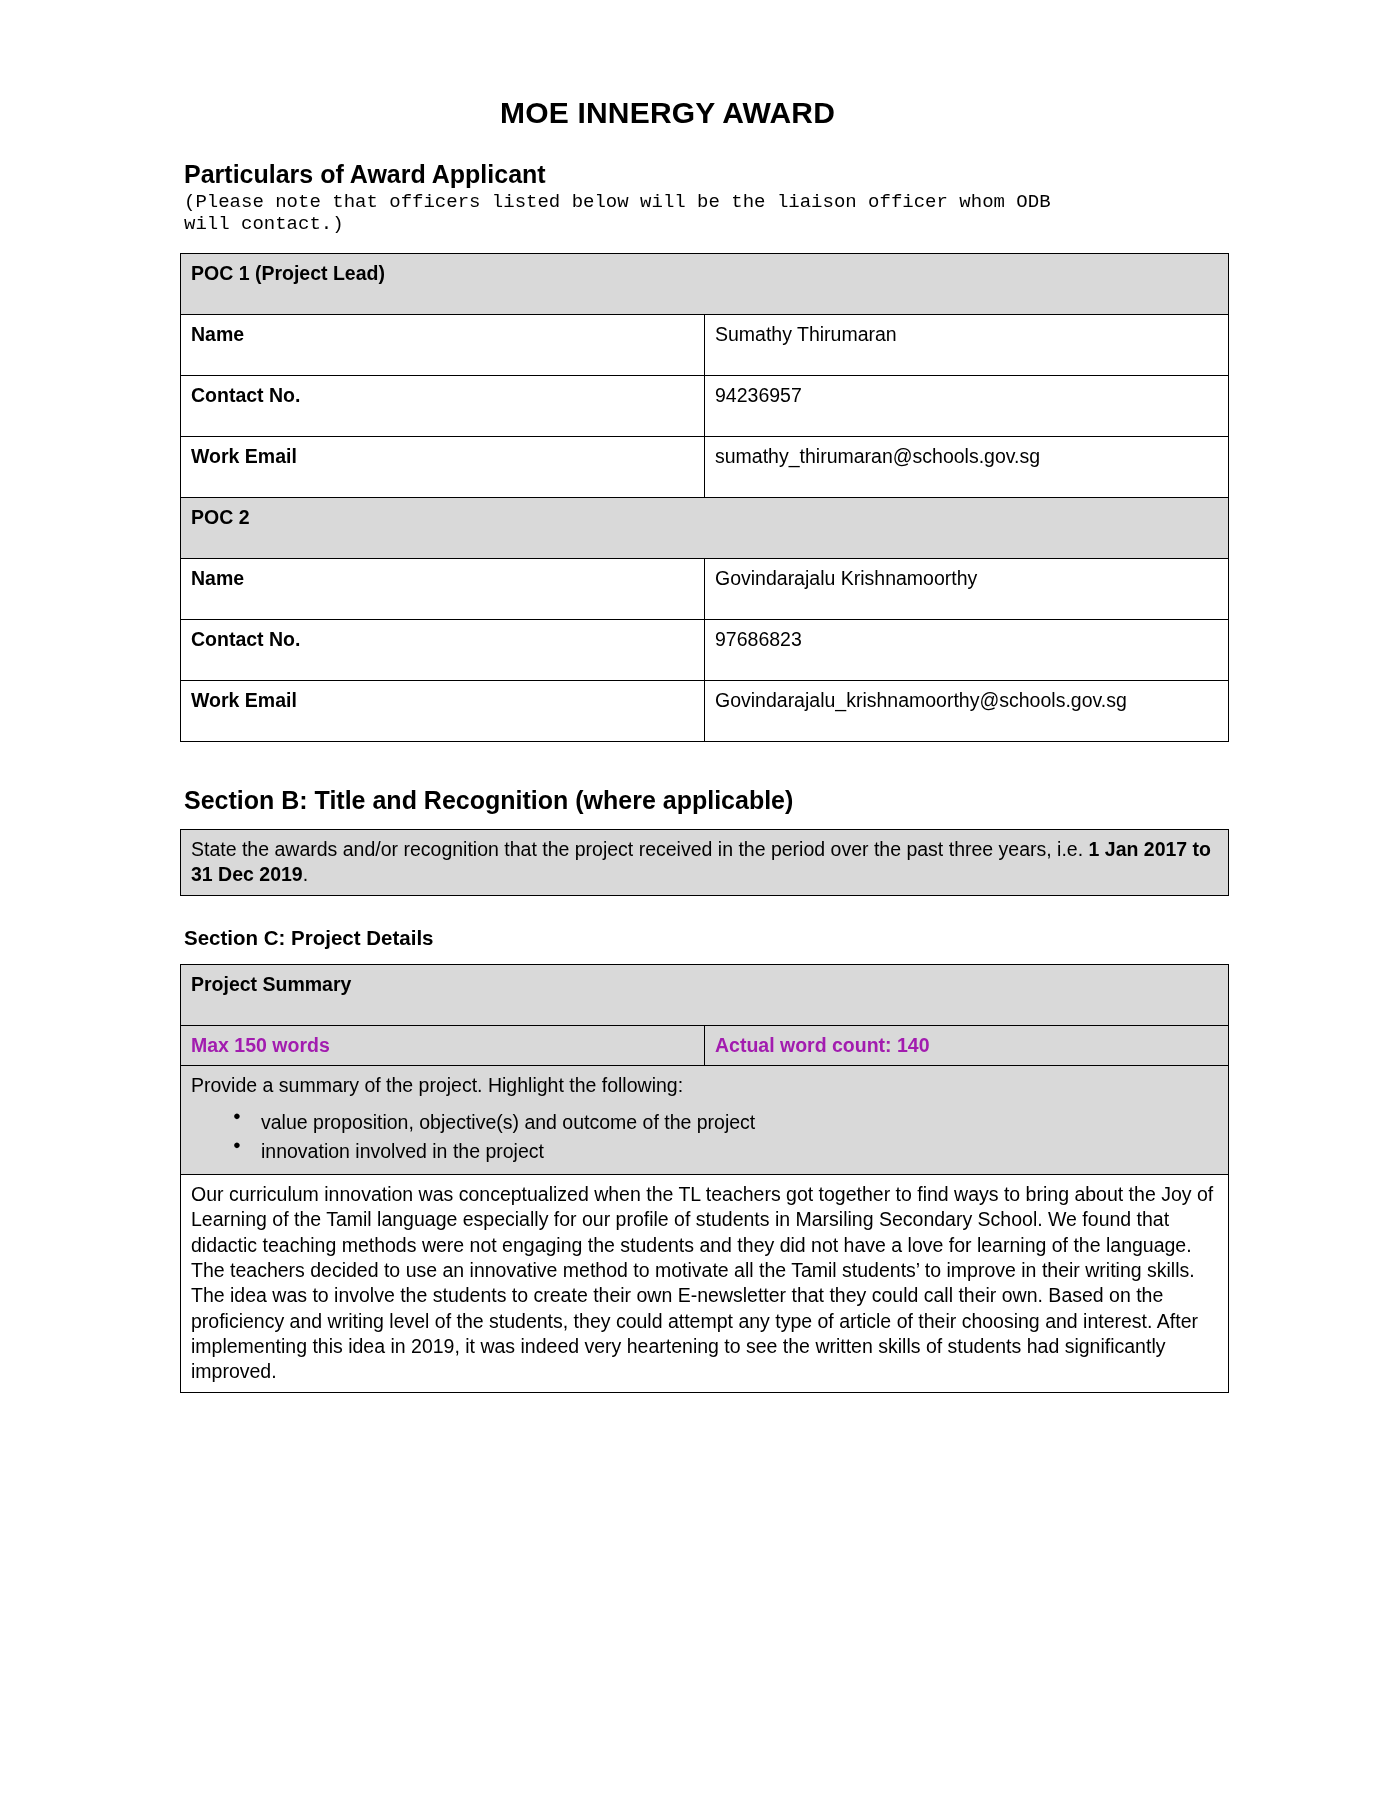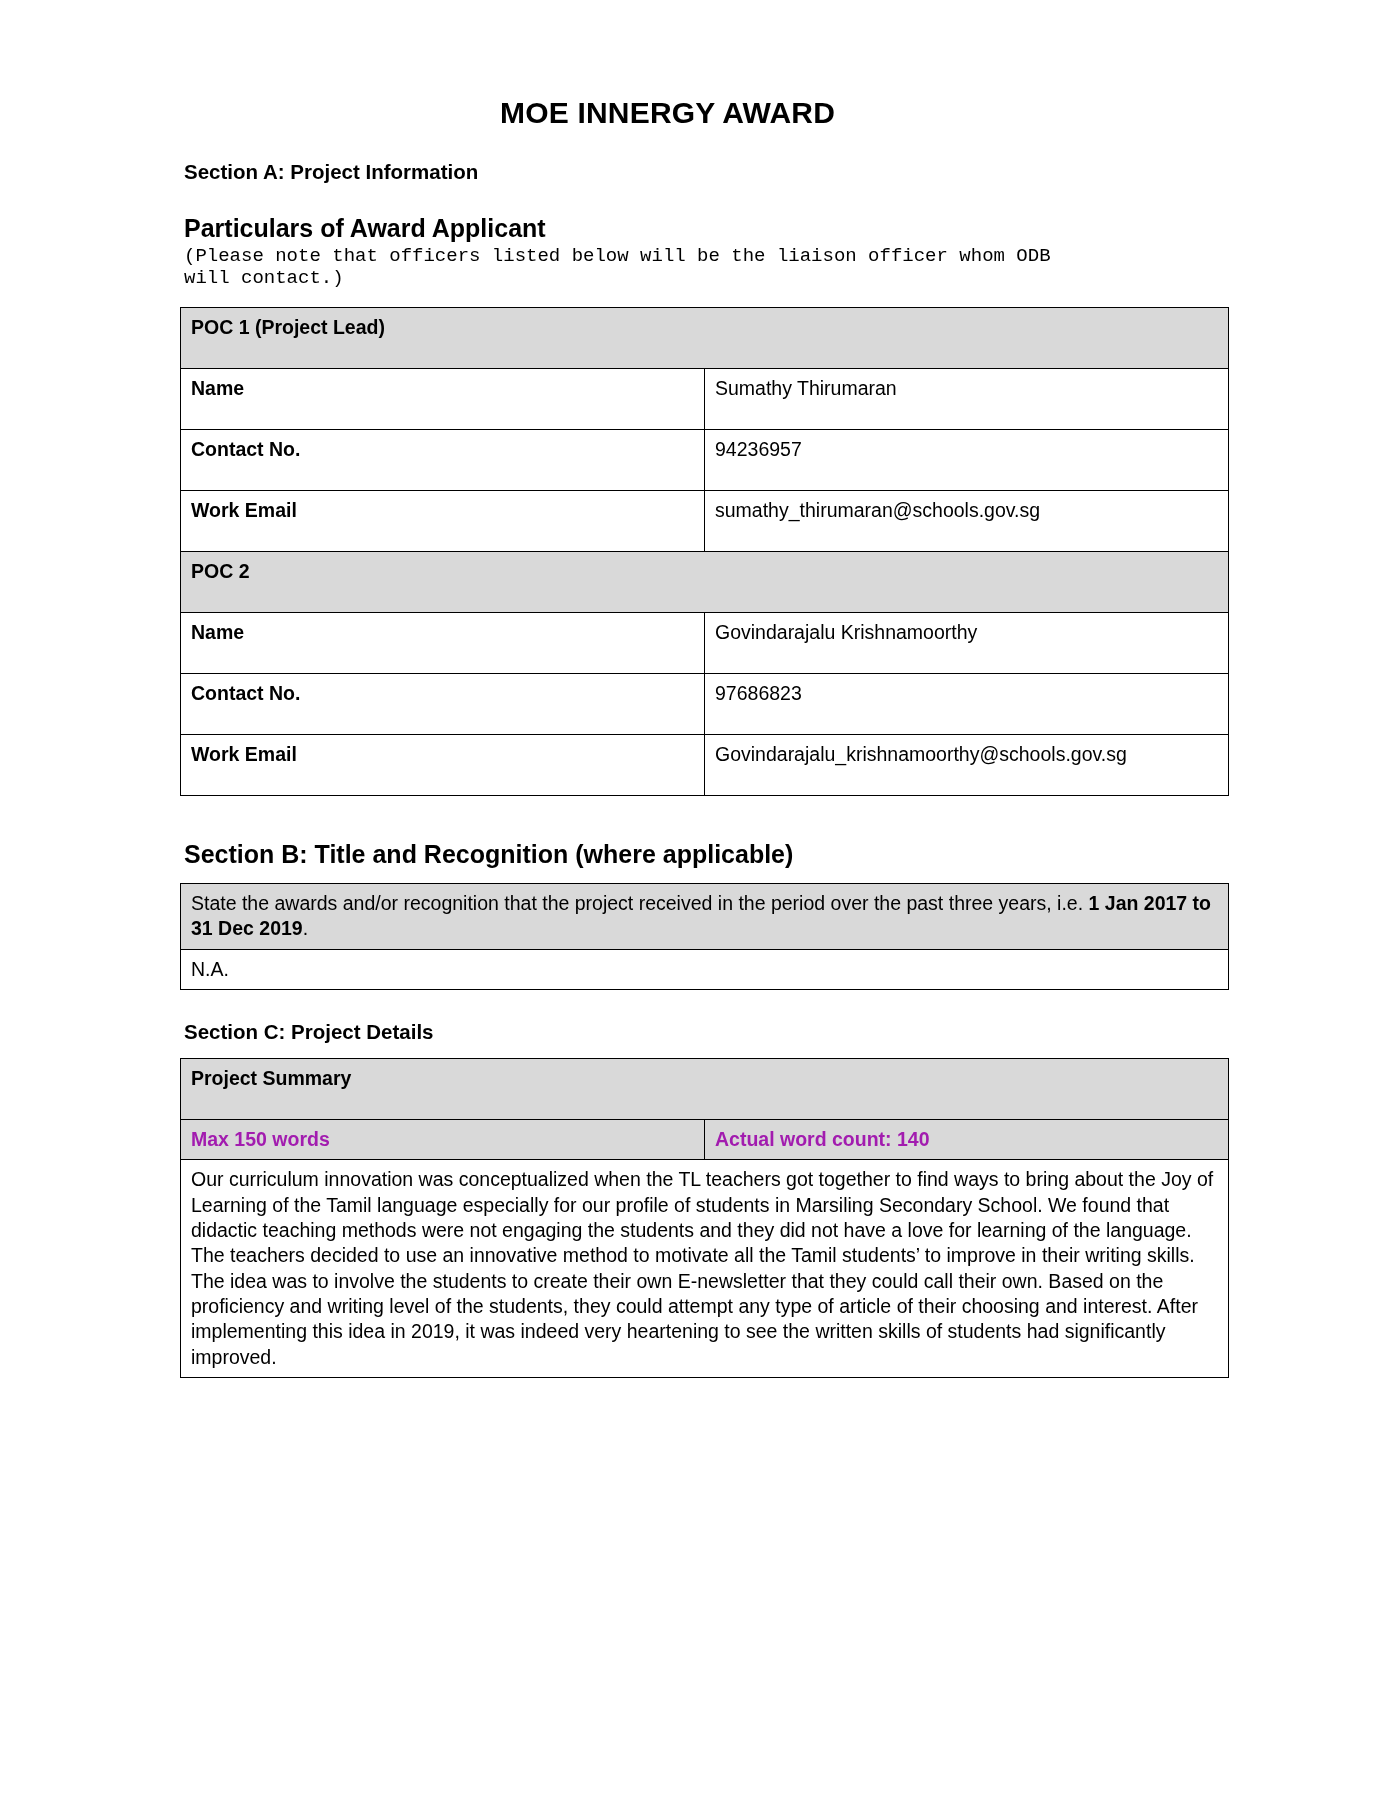--- a/index.html
+++ b/index.html
@@ -109,21 +109,20 @@
   .w-poc-left { width: 218px; }
   .w-half { width: 424px; }
 </style>
 </head>
 <body>
 
 <div class="page">
 
   <h1 class="doc-title">MOE INNERGY AWARD</h1>
 
-  <div class="section-heading">Section A: Project Information</div>
 
 
   <div class="spacer-md"></div>
 
   <div class="sub-heading">Particulars of Award Applicant</div>
   <div class="note-line">(Please note that officers listed below will be the liaison officer whom ODB will contact.)</div>
 
   <table class="grid tbl-poc">
     <tbody>
       <tr>
@@ -161,36 +160,42 @@
 
   <div class="spacer-lg"></div>
 
   <div class="sub-heading">Section B: Title and Recognition (where applicable)</div>
 
   <table class="grid tbl-b">
     <tbody>
       <tr>
         <td class="shaded"><span>State the awards and/or recognition that the project received in the period over the past three years, i.e. </span><span class="bold">1 Jan 2017 to 31 Dec 2019</span><span>.</span></td>
       </tr>
-      <tr>
-        <td class="cellpad-tall">N.A.</td>
-      </tr>
     </tbody>
   </table>
 
   <div class="section-heading" style="">Section C: Project Details</div>
 
   <table class="grid tbl-c">
     <tbody>
       <tr>
         <td class="shaded bold tall" colspan="2">Project Summary</td>
       </tr>
       <tr>
         <td class="shaded red w-half">Max 150 words</td>
         <td class="shaded red">Actual word count: 140</td>
       </tr>
       <tr>
+        <td class="shaded" colspan="2">
+          <div>Provide a summary of the project. Highlight the following:</div>
+          <ul class="bullets">
+            <li>value proposition, objective(s) and outcome of the project</li>
+            <li>innovation involved in the project</li>
+          </ul>
+        </td>
+      </tr>
+      <tr>
         <td class="summary-body" colspan="2">Our curriculum innovation was conceptualized when the TL teachers got together to find ways to bring about the Joy of Learning of the Tamil language especially for our profile of students in Marsiling Secondary School. We found that didactic teaching methods were not engaging the students and they did not have a love for learning of the language. The teachers decided to use an innovative method to motivate all the Tamil students’ to improve in their writing skills. The idea was to involve the students to create their own E-newsletter that they could call their own. Based on the proficiency and writing level of the students, they could attempt any type of article of their choosing and interest. After implementing this idea in 2019, it was indeed very heartening to see the written skills of students had significantly improved.</td>
       </tr>
     </tbody>
   </table>
 
 </div>
 
 </body></html>

